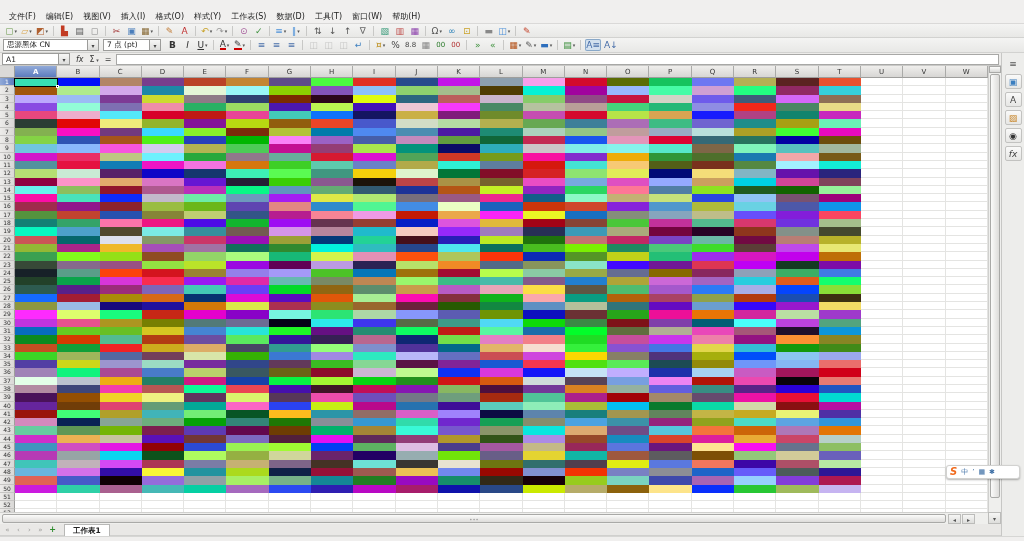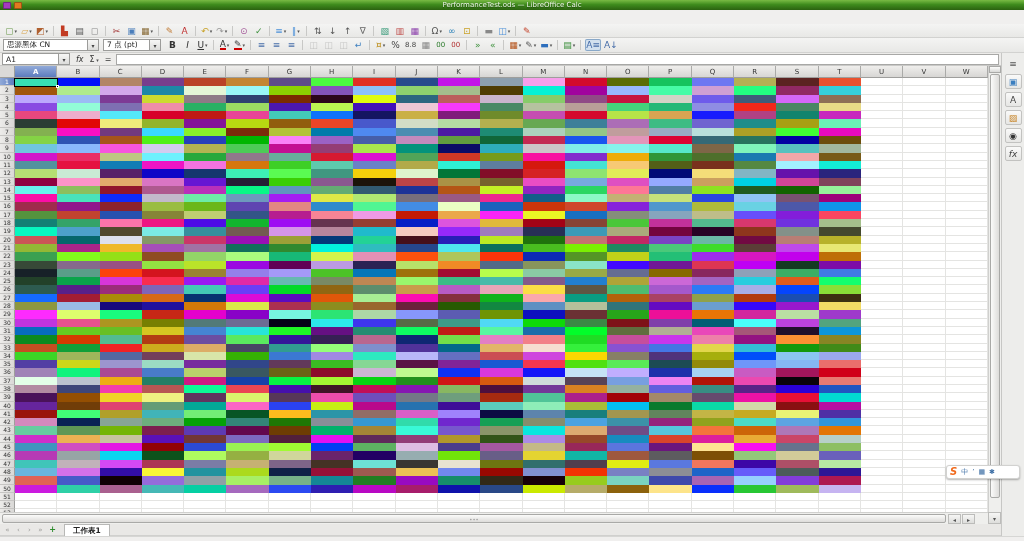--- a/index.html
+++ b/index.html
@@ -66,26 +66,34 @@
 
 .ime{position:absolute;left:946px;top:465px;width:74px;height:14px;background:#fff;border:1px solid #d2d2d0;border-radius:3px;box-shadow:0 1px 2px rgba(0,0,0,.3);display:flex;align-items:center;padding:0 3px;gap:4px;z-index:6}
 .ime .logo{color:#f06a1d;font-weight:bold;font-size:10px;font-style:italic;line-height:12px}
 .ime .iitem{font-size:7px;color:#3c6ea5;line-height:12px}
 </style>
 </head>
 <body>
 
 <div class="win">
 
-  <div class="titlebar">
-    <span class="wicon" id="wicon1" style="background: rgb(164, 59, 191);"></span>
-    <span class="wicon" id="wicon2" style="background: rgb(224, 122, 31);"></span>
-    <span class="title">PerformanceTest.ods — LibreOffice Calc</span>
-  </div>
-
+
+  <div class="menubar" id="menubar">
+      <span class="mitem">文件(F)</span>
+      <span class="mitem">编辑(E)</span>
+      <span class="mitem">视图(V)</span>
+      <span class="mitem">插入(I)</span>
+      <span class="mitem">格式(O)</span>
+      <span class="mitem">样式(Y)</span>
+      <span class="mitem">工作表(S)</span>
+      <span class="mitem">数据(D)</span>
+      <span class="mitem">工具(T)</span>
+      <span class="mitem">窗口(W)</span>
+      <span class="mitem">帮助(H)</span>
+    </div>
 
   <div class="toolbar" id="stdbar">
       <span class="tbi">
         <span style="color: rgb(106, 153, 74);">▢</span>
         <span class="dd">▾</span>
       </span>
       <span class="tbi">
         <span style="color: rgb(216, 164, 76);">▱</span>
         <span class="dd">▾</span>
       </span>

